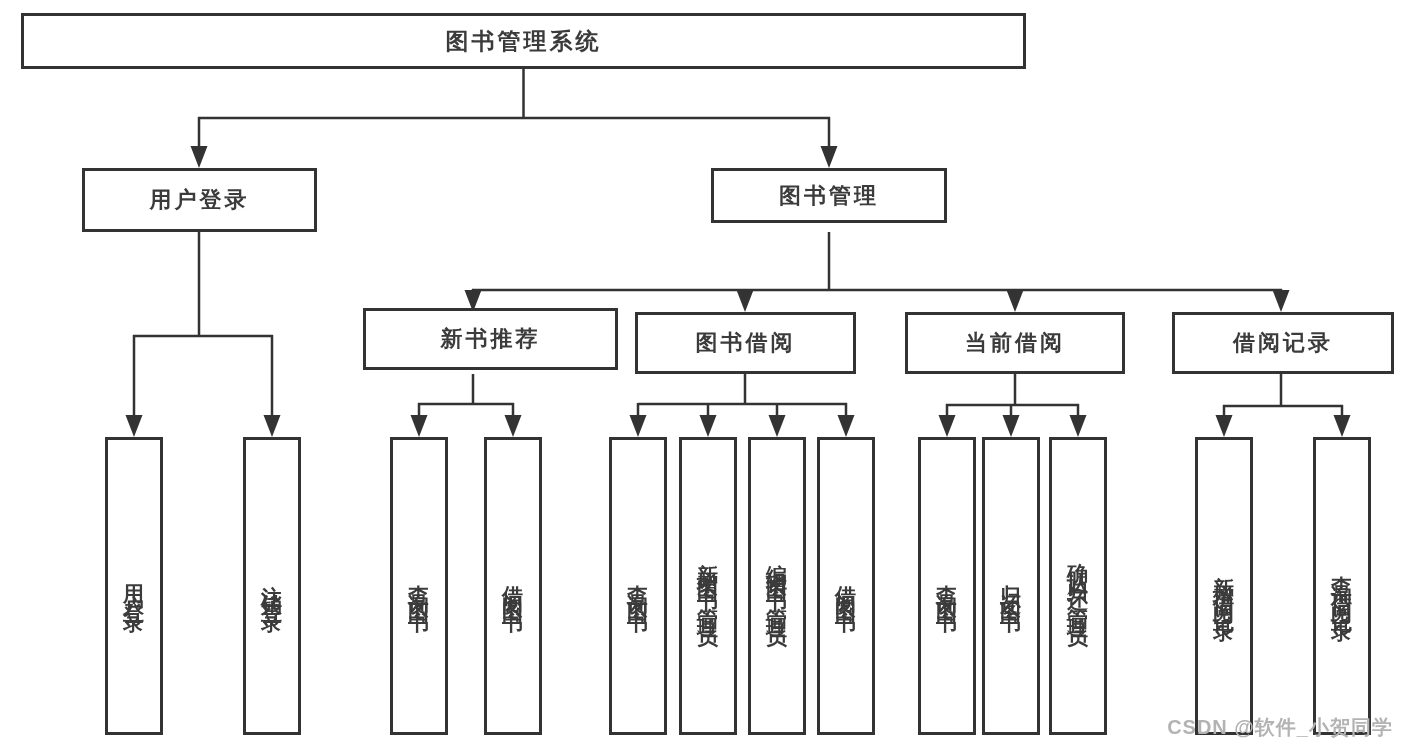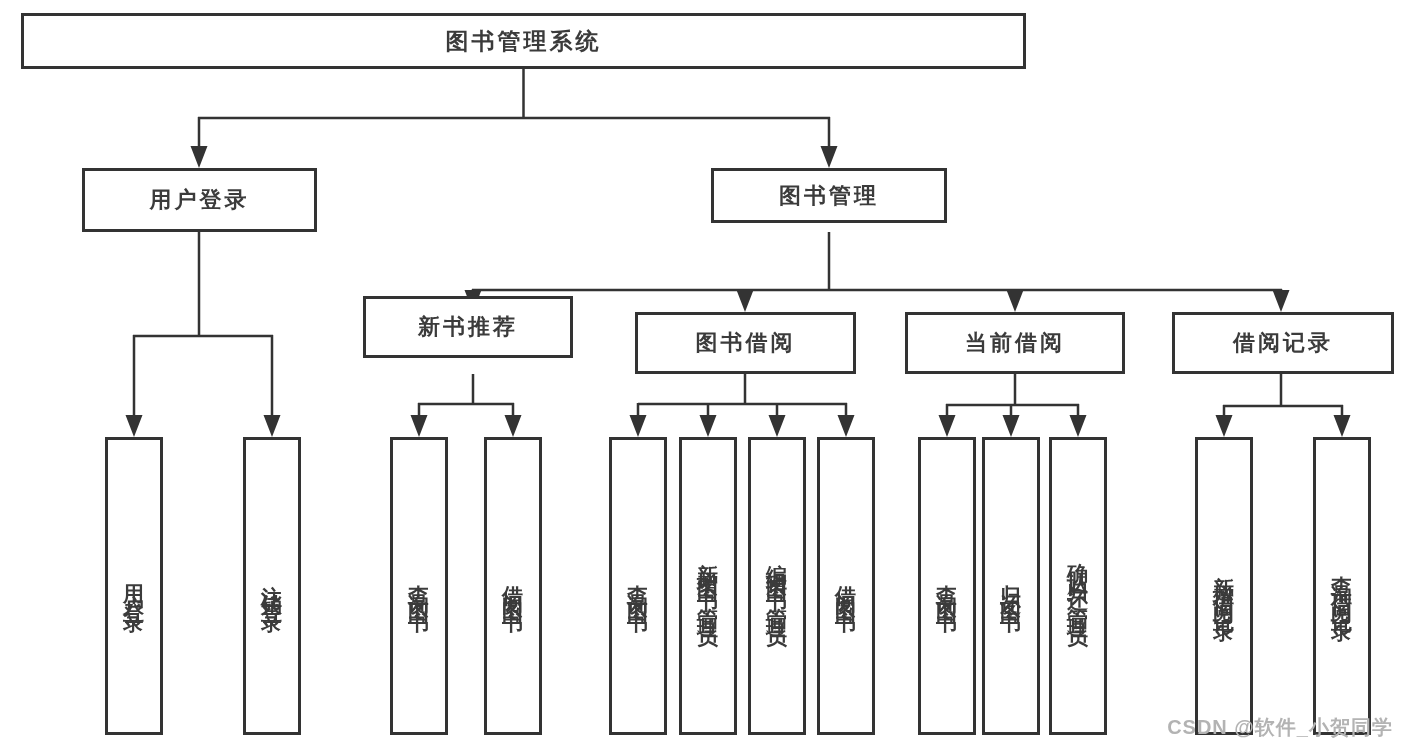--- a/index.html
+++ b/index.html
@@ -45,21 +45,21 @@
     line-height:1;
     color:var(--text);
   }
 
   
   .n-root{left:21px;top:13px;width:1005px;height:56px;font-size:23px;}
   
   .n-user{left:82px;top:168px;width:235px;height:64px;}
   .n-mgmt{left:711px;top:168px;width:236px;height:55px;}
   
-  .n-nb{left:363px;top:296px;width:210px;height:62px;}
+  .n-nb{left:363px;top:308px;width:255px;height:62px;}
   .n-bb{left:635px;top:312px;width:221px;height:62px;}
   .n-cb{left:905px;top:312px;width:220px;height:62px;}
   .n-br{left:1172px;top:312px;width:222px;height:62px;}
   
   .leaf{top:437px;width:58px;height:298px;}
   .v1{left:105px;}  .v2{left:243px;}
   .v3{left:390px;}  .v4{left:484px;}
   .v5{left:609px;}  .v6{left:679px;} .v7{left:748px;} .v8{left:817px;}
   .v9{left:918px;}  .v10{left:982px;} .v11{left:1049px;}
   .v12{left:1195px;} .v13{left:1313px;}

